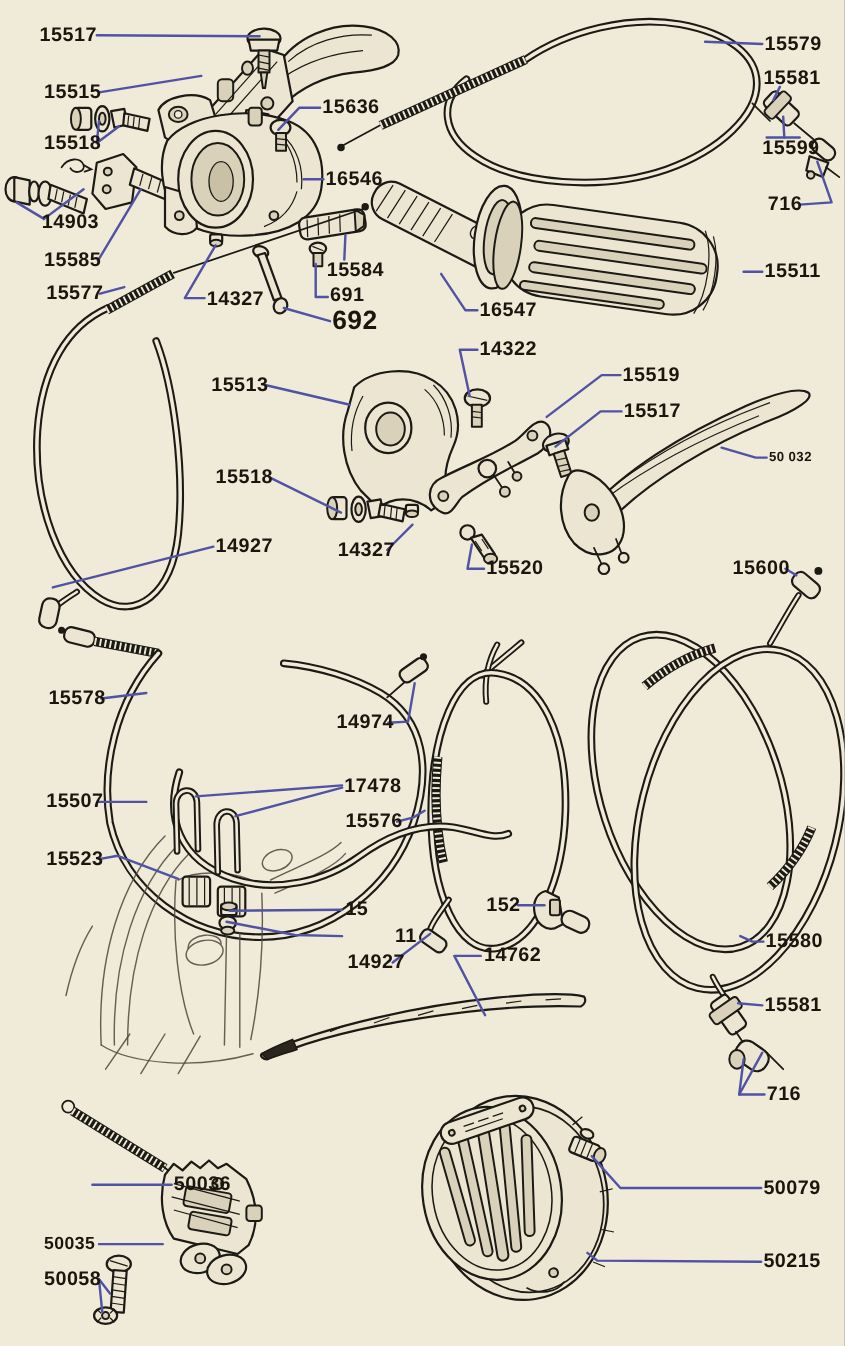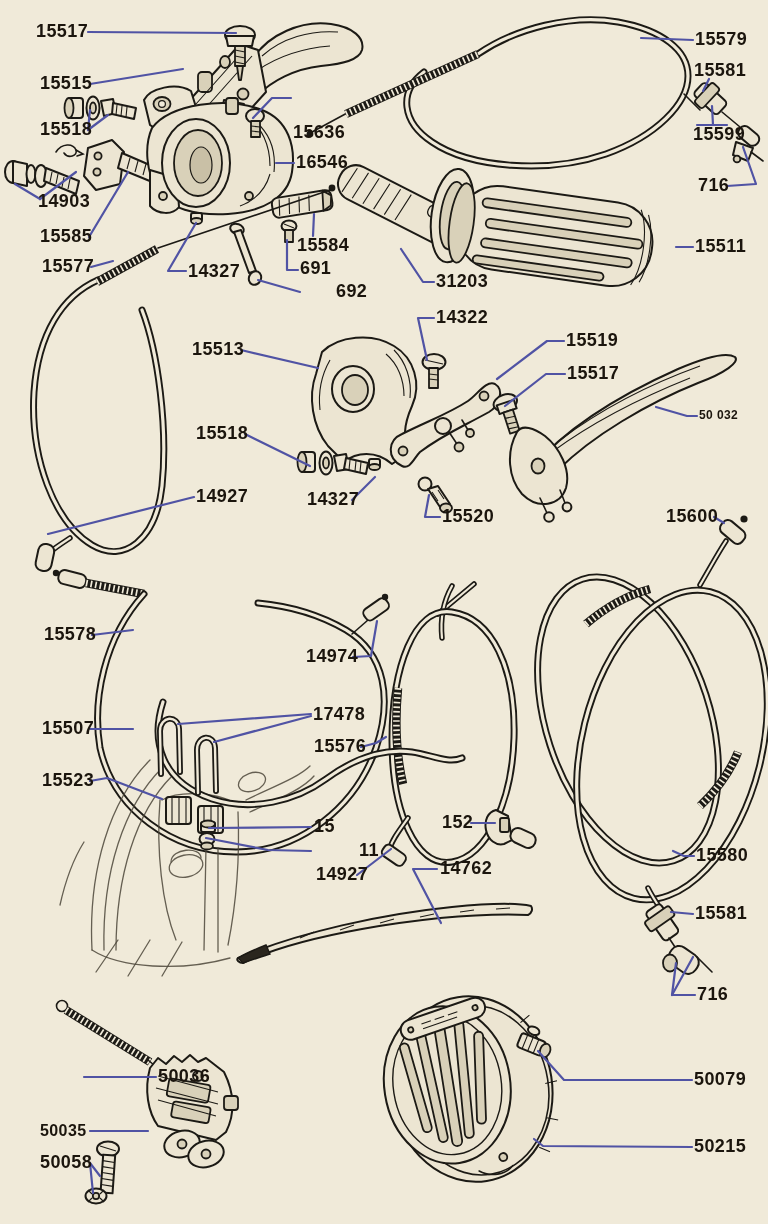--- a/index.html
+++ b/index.html
@@ -484,32 +484,32 @@
       </g>
 </svg>
 
 <div id="labels-layer">
       <div class="plabel" style="left: 36px; top: 24px; font-size: 18px;">15517</div>
       <div class="plabel" style="left: 40px; top: 76px; font-size: 18px;">15515</div>
       <div class="plabel" style="left: 40px; top: 122px; font-size: 18px;">15518</div>
       <div class="plabel" style="left: 38px; top: 194px; font-size: 18px;">14903</div>
       <div class="plabel" style="left: 40px; top: 229px; font-size: 18px;">15585</div>
       <div class="plabel" style="left: 42px; top: 259px; font-size: 18px;">15577</div>
-      <div class="plabel" style="left: 293px; top: 90px; font-size: 18px; margin-top: 35px;">15636</div>
+      <div class="plabel" style="left: 293px; top: 90px; font-size: 18px;">15636</div>
       <div class="plabel" style="left: 296px; top: 155px; font-size: 18px;">16546</div>
       <div class="plabel" style="left: 297px; top: 238px; font-size: 18px;">15584</div>
       <div class="plabel" style="left: 300px; top: 261px; font-size: 18px;">691</div>
-      <div class="plabel" style="left: 302px; top: 284px; font-size: 18px; margin-left: 34px;">692</div>
+      <div class="plabel" style="left: 302px; top: 284px; font-size: 24px;">692</div>
       <div class="plabel" style="left: 188px; top: 264px; font-size: 18px;">14327</div>
       <div class="plabel" style="left: 695px; top: 32px; font-size: 18px;">15579</div>
       <div class="plabel" style="left: 694px; top: 63px; font-size: 18px;">15581</div>
       <div class="plabel" style="left: 693px; top: 127px; font-size: 18px;">15599</div>
       <div class="plabel" style="left: 698px; top: 178px; font-size: 18px;">716</div>
       <div class="plabel" style="left: 695px; top: 239px; font-size: 18px;">15511</div>
-      <div class="plabel" style="left: 436px; top: 274px; font-size: 18px;">31203</div>
+      <div class="plabel" style="left: 436px; top: 274px; font-size: 18px;">16547</div>
       <div class="plabel" style="left: 436px; top: 310px; font-size: 18px;">14322</div>
       <div class="plabel" style="left: 192px; top: 342px; font-size: 18px;">15513</div>
       <div class="plabel" style="left: 566px; top: 333px; font-size: 18px;">15519</div>
       <div class="plabel" style="left: 567px; top: 366px; font-size: 18px;">15517</div>
       <div class="plabel" style="left: 699px; top: 408px; font-size: 12px;">50 032</div>
       <div class="plabel" style="left: 196px; top: 426px; font-size: 18px;">15518</div>
       <div class="plabel" style="left: 307px; top: 492px; font-size: 18px;">14327</div>
       <div class="plabel" style="left: 442px; top: 509px; font-size: 18px;">15520</div>
       <div class="plabel" style="left: 196px; top: 489px; font-size: 18px;">14927</div>
       <div class="plabel" style="left: 666px; top: 509px; font-size: 18px;">15600</div>

